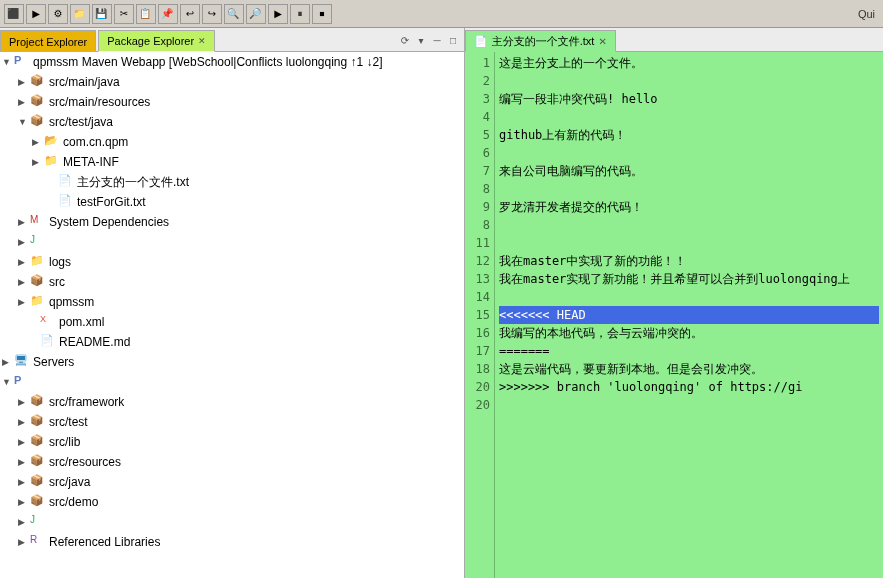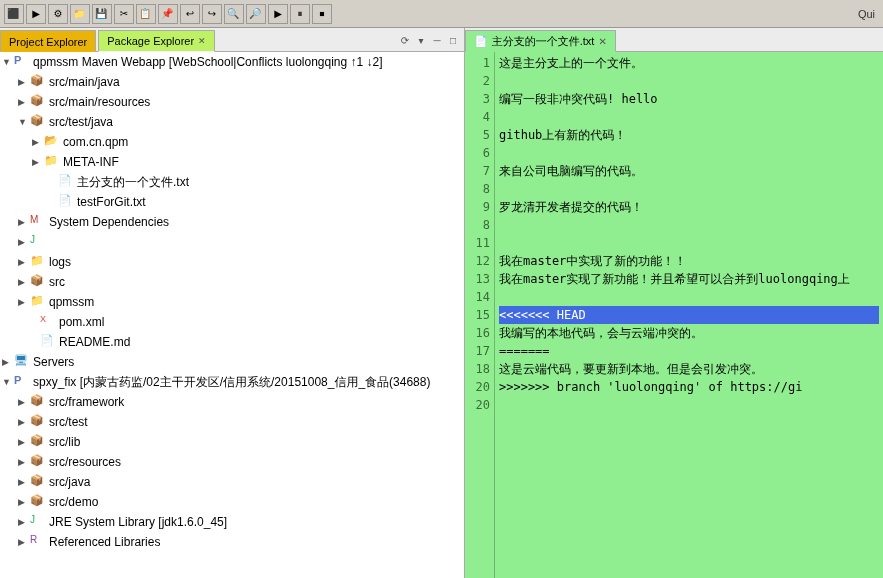--- a/index.html
+++ b/index.html
@@ -365,21 +365,20 @@
 
       <div class="tree-item" style="padding-left:2px;">
         <span class="tree-arrow">▶</span>
         <span class="tree-icon" style="color:#2980b9;">🖥</span>
         <span class="tree-label">Servers</span>
       </div>
 
       <div class="tree-item" style="padding-left:2px;">
         <span class="tree-arrow">▼</span>
         <span class="tree-icon" style="color:#5c7abc;font-weight:bold;font-size:11px;">P</span>
-        <span class="tree-label">spxy_fix [内蒙古药监/02主干开发区/信用系统/20151008_信用_食品(34688)</span>
       </div>
 
       <div class="tree-item" style="padding-left:18px;">
         <span class="tree-arrow">▶</span>
         <span class="tree-icon" style="color:#8b6914;">📦</span>
         <span class="tree-label">src/framework</span>
       </div>
 
       <div class="tree-item" style="padding-left:18px;">
         <span class="tree-arrow">▶</span>
@@ -407,21 +406,20 @@
 
       <div class="tree-item" style="padding-left:18px;">
         <span class="tree-arrow">▶</span>
         <span class="tree-icon" style="color:#8b6914;">📦</span>
         <span class="tree-label">src/demo</span>
       </div>
 
       <div class="tree-item" style="padding-left:18px;">
         <span class="tree-arrow">▶</span>
         <span class="tree-icon" style="color:#27ae60;font-size:10px;">J</span>
-        <span class="tree-label">JRE System Library [jdk1.6.0_45]</span>
       </div>
 
       <div class="tree-item" style="padding-left:18px;">
         <span class="tree-arrow">▶</span>
         <span class="tree-icon" style="color:#8e44ad;font-size:10px;">R</span>
         <span class="tree-label">Referenced Libraries</span>
       </div>
     </div>
   </div>
 

